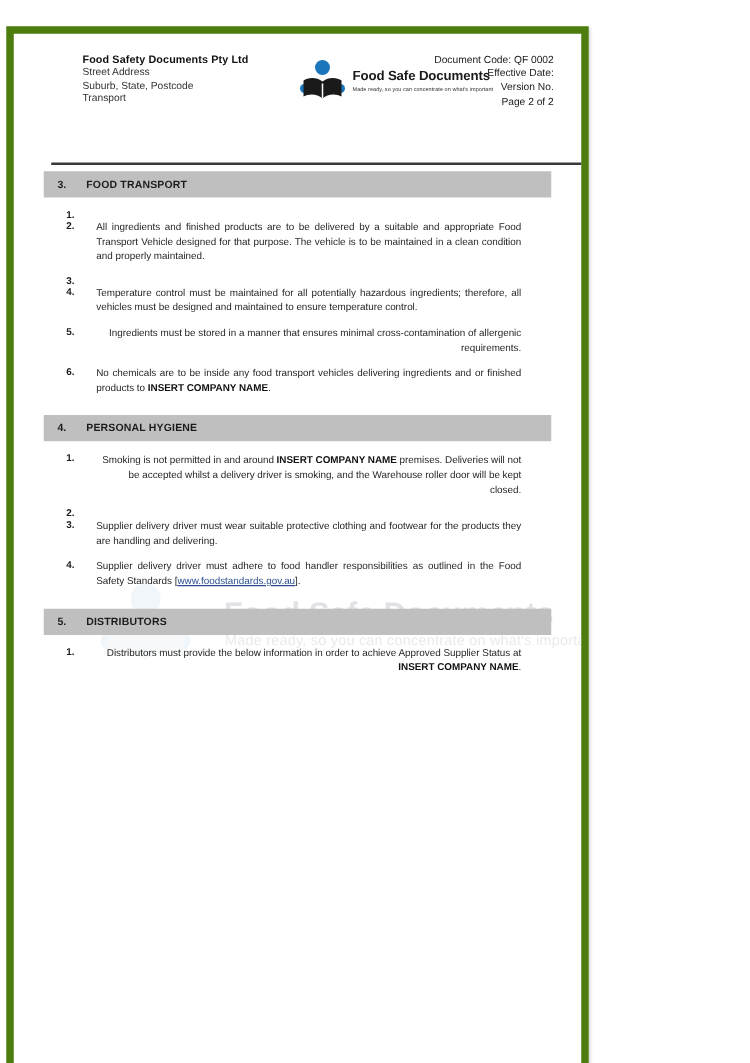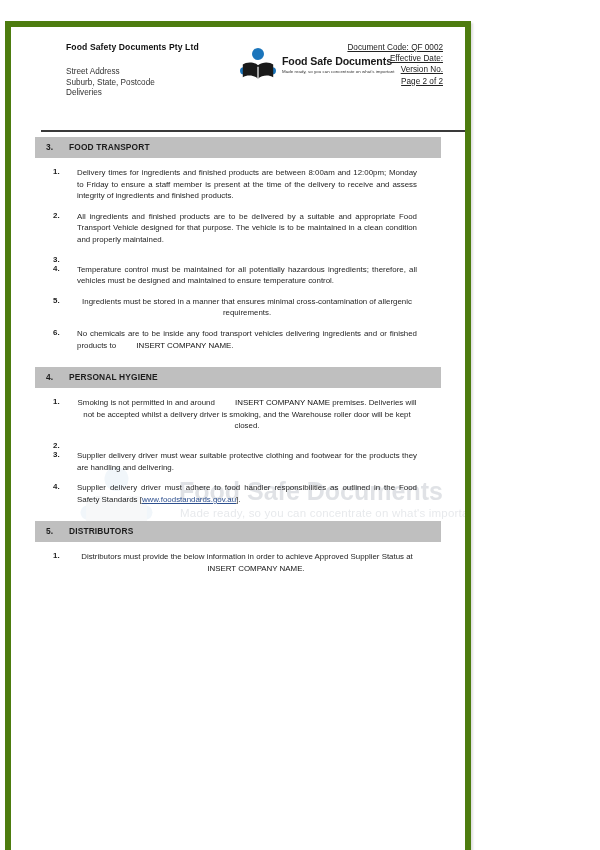--- a/index.html
+++ b/index.html
@@ -9,31 +9,31 @@
     position:absolute;left:5px;top:21px;width:466px;height:836px;
     background:#ffffff;border:6px solid #4d7c0f;
     box-shadow:1.5px 1.5px 2px rgba(0,0,0,0.13);
     box-sizing:border-box;overflow:hidden;
   }
 
   
   .header{position:absolute;left:0;top:0;width:100%;height:62px;}
   .hdr-left{position:absolute;left:55px;top:15px;}
   .hdr-left .company{font-weight:bold;font-size:8.6px;color:#111;letter-spacing:.1px;}
-  .hdr-left .addr{font-size:8.2px;color:#333;line-height:10.6px;margin-top:15px;}
+  .hdr-left .addr{font-size:8.2px;color:#333;line-height:10.6px;margin-top:1px;}
   .hdr-left .addr div{white-space:nowrap;}
 
   .logo-block{position:absolute;left:227px;top:19px;width:190px;height:42px;}
   .logo-mark{position:absolute;left:0;top:0;width:40px;height:40px;}
   .logo-text{position:absolute;left:44px;top:9px;}
   .logo-title{font-size:10.6px;font-weight:bold;color:#1a1a1a;letter-spacing:-.1px;}
   .logo-tag{font-size:4.4px;color:#333;margin-top:1.5px;letter-spacing:.05px;}
 
   .hdr-right{position:absolute;right:22px;top:15px;text-align:right;
-             font-size:8.2px;color:#222;line-height:11.2px;text-decoration:underline;}
+             font-size:8.2px;color:#222;line-height:11.2px;}
 
   
   .doc-title{
     position:absolute;left:32px;top:80px;width:530px;
     font-size:16.5px;color:#1a1a1a;letter-spacing:-.25px;white-space:nowrap;
   }
   .title-rule{position:absolute;left:30px;top:103px;width:534px;height:1.6px;background:#3a3a3a;}
 
   
   .body{position:absolute;left:0;top:110px;width:100%;}
@@ -41,22 +41,22 @@
   .sec-bar{
     margin:0 24px;background:#bfbfbf;height:21px;position:relative;
   }
   .sec-num{position:absolute;left:11px;top:5px;font-size:8.4px;font-weight:bold;color:#1c1c1c;}
   .sec-name{position:absolute;left:34px;top:5px;font-size:8.4px;font-weight:bold;color:#1c1c1c;letter-spacing:.15px;}
 
   .items{margin:0;padding:0;list-style:none;}
   .item{position:relative;margin:0 24px 0 0;padding:9px 24px 0 66px;}
   .item .num{position:absolute;left:42px;top:9px;font-size:7.9px;font-weight:bold;color:#1c1c1c;}
   .item p{margin:0;font-size:7.9px;line-height:11.6px;color:#1f1f1f;text-align:justify;}
-  .item.noj p{text-align:center;}
-  .item b{font-weight:normal;color:#111;margin-left:18px;}
+  .item.noj p{text-align:right;}
+  .item b{font-weight:bold;color:#111;}
   .item a{color:#2d4f8e;}
 
   
   .watermark{position:absolute;left:48px;top:430px;width:500px;height:90px;opacity:.30;pointer-events:none;}
   .wm-title{position:absolute;left:120px;top:20px;font-size:25px;font-weight:bold;color:#9aa3ad;letter-spacing:0;}
   .wm-tag{position:absolute;left:121px;top:50px;font-size:11.5px;color:#b0b7c0;letter-spacing:.2px;}
   .wm-mark{position:absolute;left:10px;top:6px;width:95px;height:80px;opacity:.55;}
 
   
   .sign{position:absolute;left:0;top:775px;width:100%;height:40px;}
@@ -70,21 +70,21 @@
 
 <div class="page">
 
   <div class="header">
 
     <div class="hdr-left">
       <div class="company">Food Safety Documents Pty Ltd</div>
       <div class="addr">
         <div>Street Address</div>
         <div>Suburb, State, Postcode</div>
-        <div>Deliveries</div>
+        <div>Transport</div>
       </div>
     </div>
 
     <div class="logo-block">
       <svg class="logo-mark" viewBox="0 0 100 100">
         <circle cx="50" cy="20" r="15" fill="#1b75bb"></circle>
         <circle cx="14" cy="62" r="9" fill="#1b75bb"></circle>
         <circle cx="86" cy="62" r="9" fill="#1b75bb"></circle>
         <path d="M50 48 C38 38 20 40 12 46 L12 78 C22 72 40 72 50 82 C60 72 78 72 88 78 L88 46 C80 40 62 38 50 48 Z" fill="#1a1a1a"></path>
         <path d="M50 52 L50 82" stroke="#ffffff" stroke-width="3" fill="none"></path>
@@ -118,21 +118,20 @@
 
   <div class="body">
 
     <div class="sec-bar">
       <span class="sec-num">3.</span>
       <span class="sec-name">FOOD TRANSPORT</span>
     </div>
     <ul class="items">
       <li class="item">
         <span class="num">1.</span>
-        <p>Delivery times for ingredients and finished products are between 8:00am and 12:00pm; Monday to Friday to ensure a staff member is present at the time of the delivery to receive and assess integrity of ingredients and finished products.</p>
       </li>
       <li class="item">
         <span class="num">2.</span>
         <p>All ingredients and finished products are to be delivered by a suitable and appropriate Food Transport Vehicle designed for that purpose. The vehicle is to be maintained in a clean condition and properly maintained.</p>
       </li>
       <li class="item">
         <span class="num">3.</span>
       </li>
       <li class="item">
         <span class="num">4.</span>

